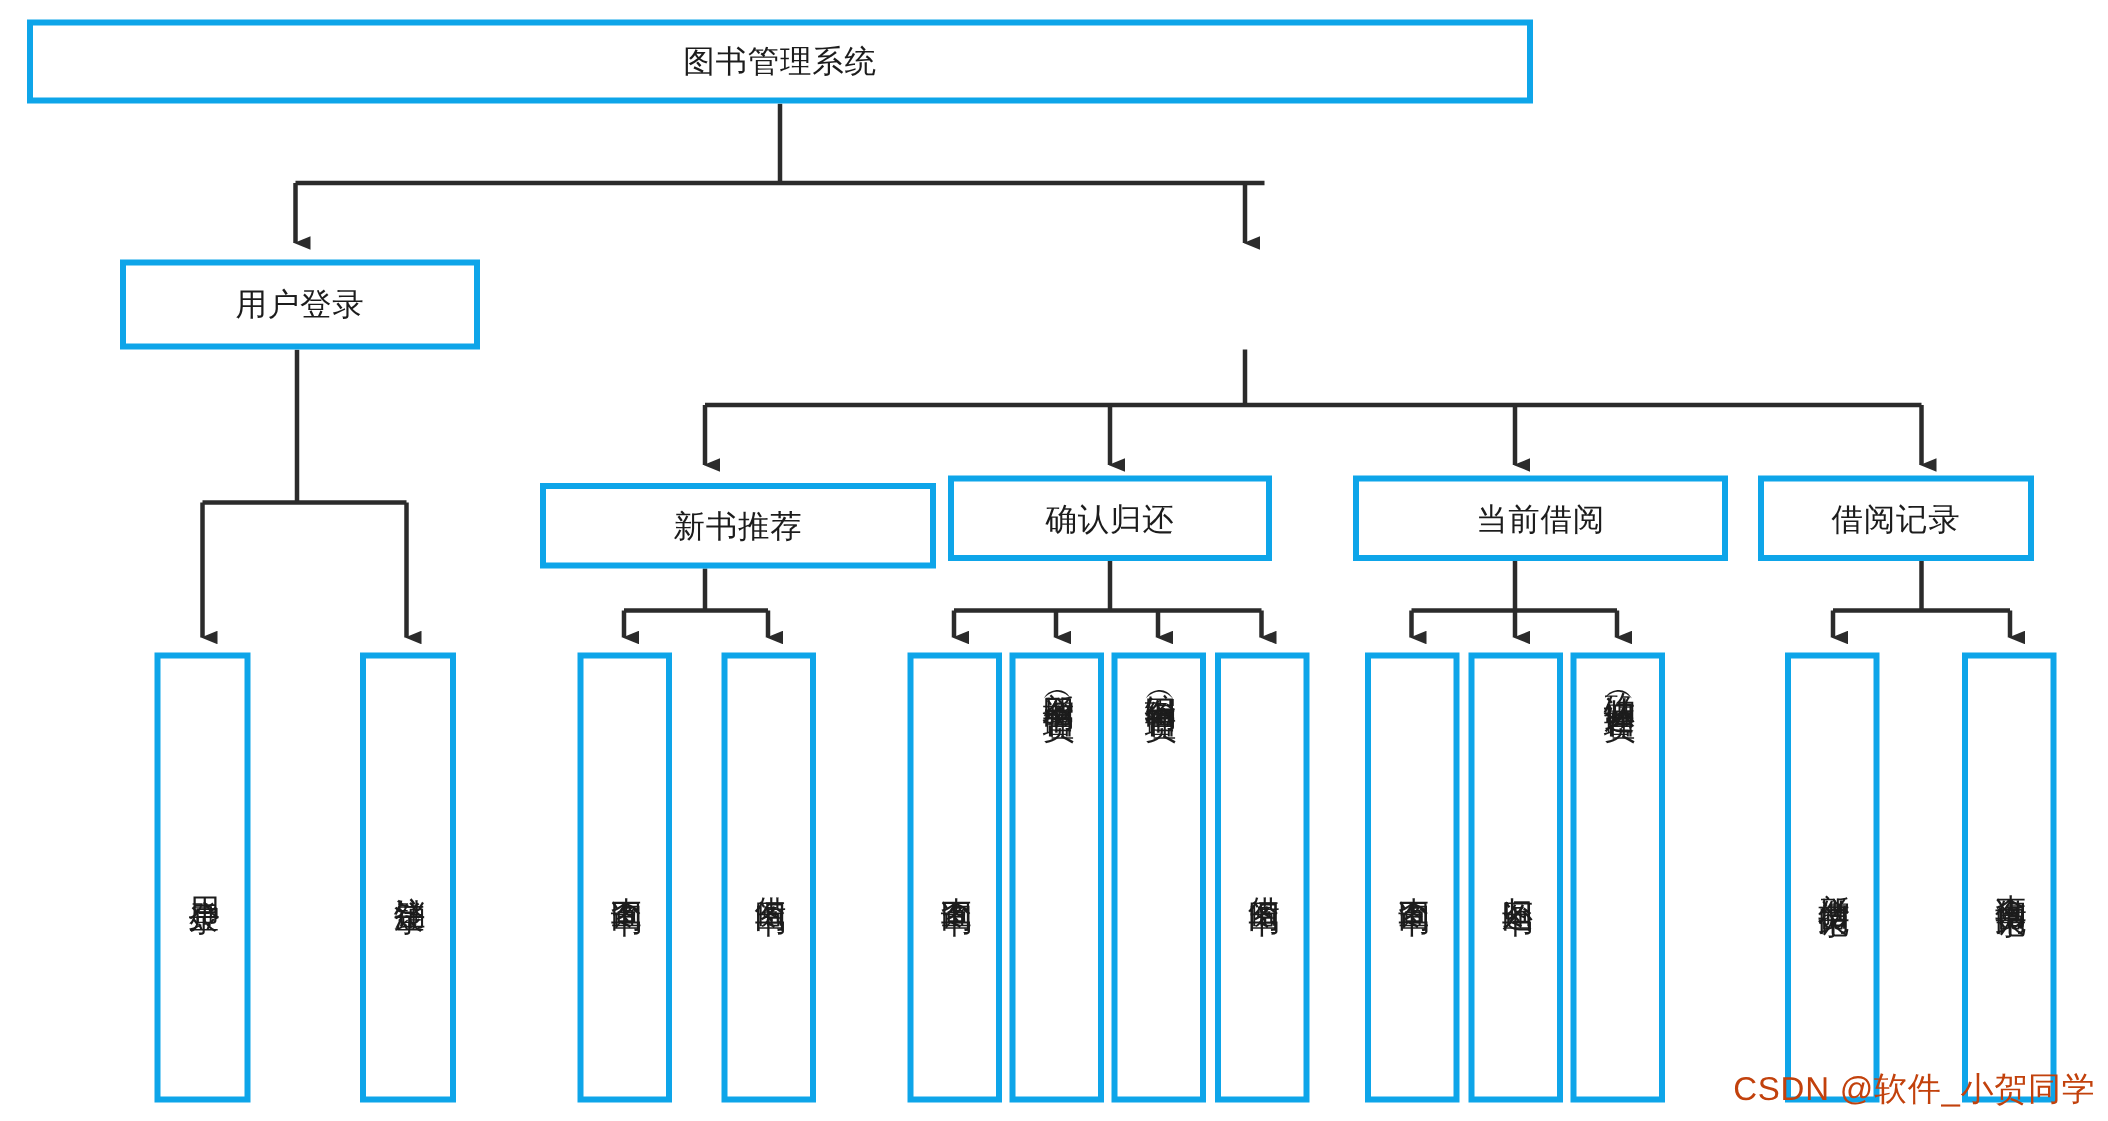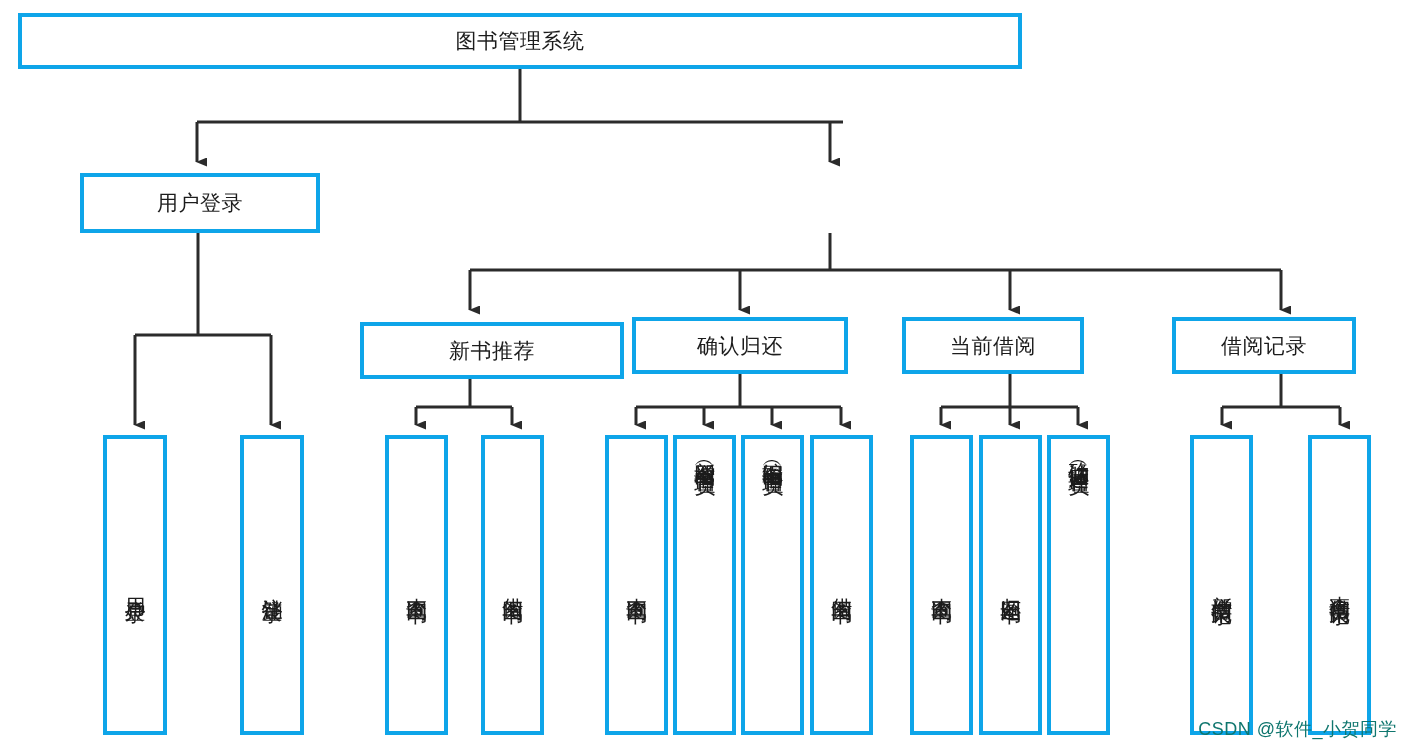--- a/index.html
+++ b/index.html
@@ -53,22 +53,22 @@
     white-space: nowrap;
   }
   .node.v-node.centered {
     align-items: center;
     padding-top: 0;
   }
   #watermark {
     position: absolute;
     right: 8px;
     bottom: 6px;
-    font-size: 18px;
-    color: #0f766e;
+    font-size: 22px;
+    color: #c2410c;
     letter-spacing: 0.5px;
     user-select: none;
     pointer-events: none;
   }
 </style>
 </head>
 <body>
 
 <div id="canvas">
 
@@ -129,21 +129,21 @@
   <div class="node h-node" style="left:80px; top:173px; width:240px; height:60px;">
     <span>用户登录</span>
   </div>
 
   <div class="node h-node" style="left:360px; top:322px; width:264px; height:57px;">
     <span>新书推荐</span>
   </div>
   <div class="node h-node" style="left:632px; top:317px; width:216px; height:57px;">
     <span>确认归还</span>
   </div>
-  <div class="node h-node" style="left:902px; top:317px; width:182px; height:57px;">
+  <div class="node h-node" style="left:902px; top:317px; width:250px; height:57px;">
     <span>当前借阅</span>
   </div>
   <div class="node h-node" style="left:1172px; top:317px; width:184px; height:57px;">
     <span>借阅记录</span>
   </div>
 
   <div class="node v-node centered" style="left:103px; top:435px; width:64px; height:300px;">
     <span class="vlabel">用户登录</span>
   </div>
   <div class="node v-node centered" style="left:240px; top:435px; width:64px; height:300px;">

